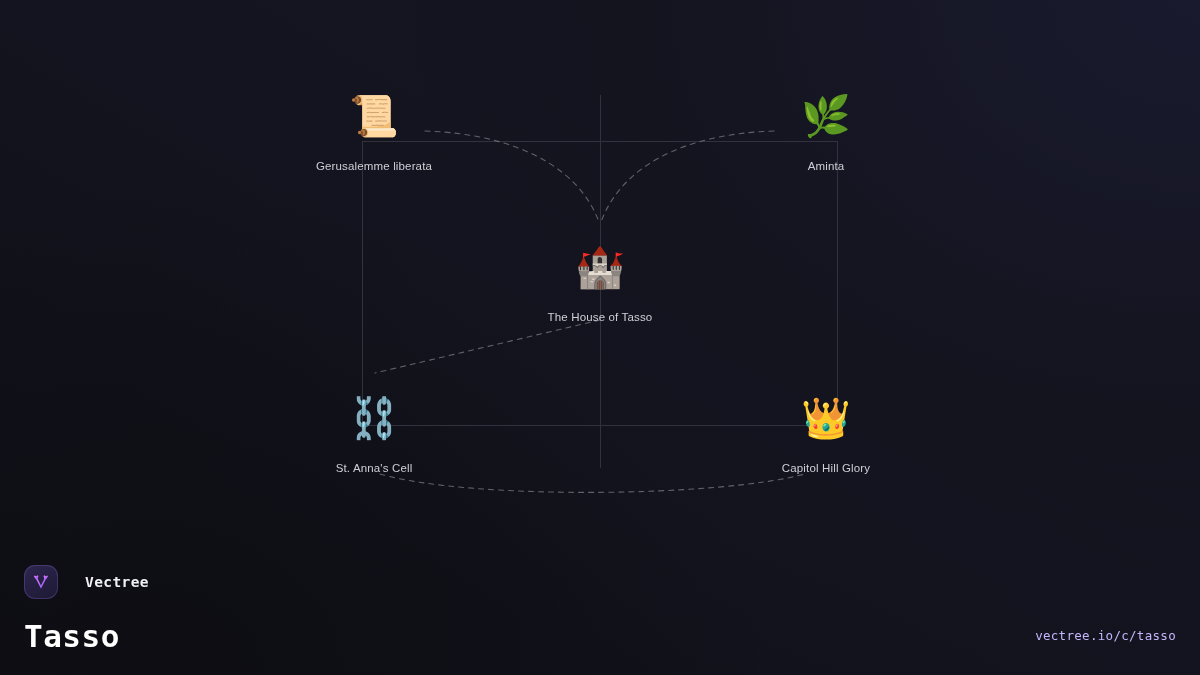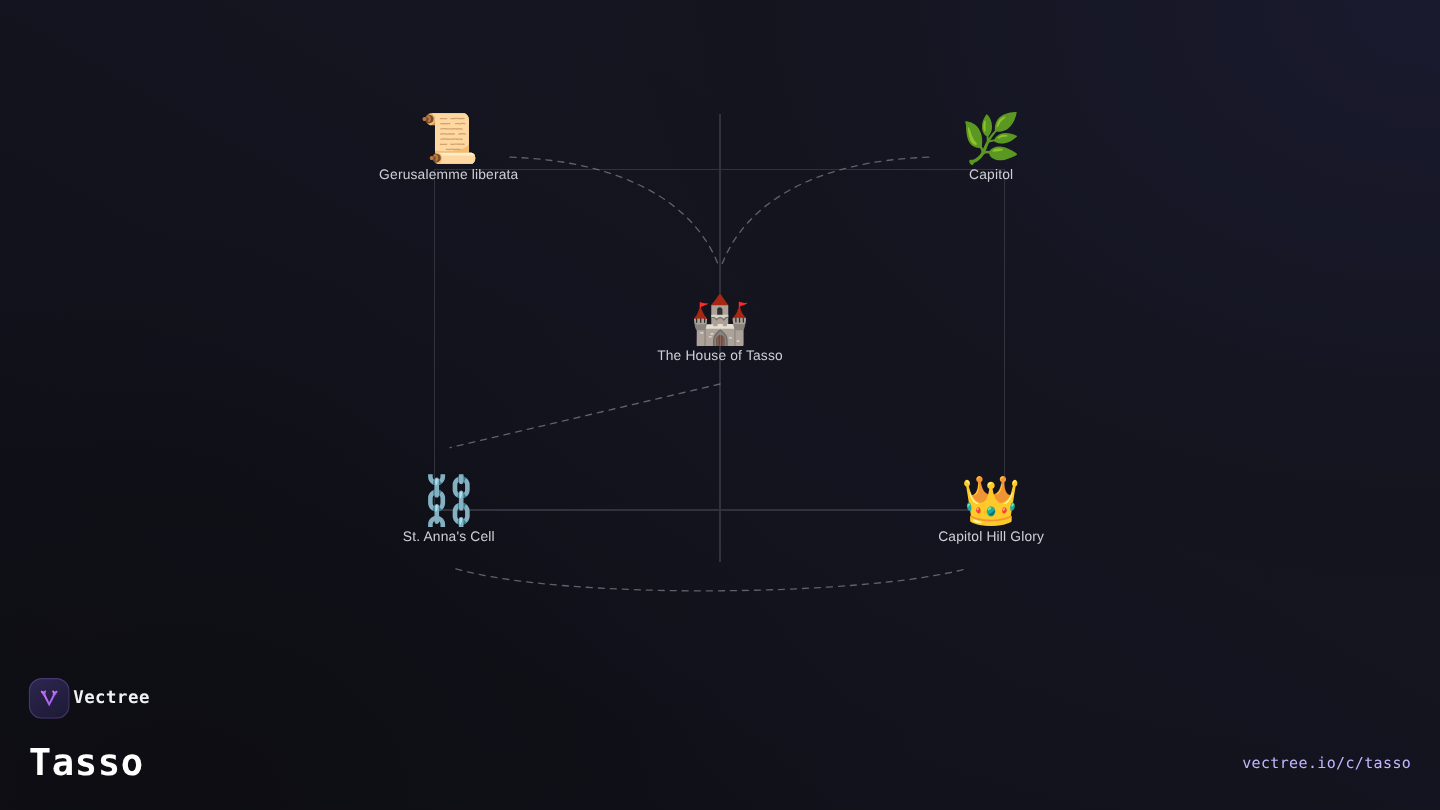--- a/index.html
+++ b/index.html
@@ -48,39 +48,39 @@
   .node-icon {
     font-family: "DejaVu Sans", sans-serif;
     font-size: 40px;
     line-height: 46px;
     height: 46px;
     display: block;
   }
   .node-icon.is-center { font-size: 40px; }
   .node-label {
     display: block;
-    margin-top: 0;
+    margin-top: 20px;
     font-size: 11.5px;
     line-height: 14px;
     color: #cfcfd6;
     letter-spacing: .15px;
     white-space: nowrap;
   }
 
   
   .brand {
     position: absolute;
     left: 24px;
     bottom: 20px;
     z-index: 5;
   }
   .brand-row {
     display: flex;
     align-items: center;
-    gap: 3px;
+    gap: 27px;
   }
   .brand-logo {
     width: 34px;
     height: 34px;
     border-radius: 11px;
     background: linear-gradient(150deg, #2e2650 0%, #241f40 55%, #1d1a33 100%);
     box-shadow: inset 0 0 0 1px rgba(150,110,220,.28);
     display: flex;
     align-items: center;
     justify-content: center;
@@ -137,21 +137,21 @@
     </g>
   </svg>
 
   <div class="node" style="left:374px; top:93px;">
     <span class="node-icon">📜</span>
     <span class="node-label">Gerusalemme liberata</span>
   </div>
 
   <div class="node" style="left:826px; top:93px;">
     <span class="node-icon">🌿</span>
-    <span class="node-label">Capitol</span>
+    <span class="node-label">Aminta</span>
   </div>
 
   <div class="node" style="left:600px; top:244px;">
     <span class="node-icon is-center">🏰</span>
     <span class="node-label">The House of Tasso</span>
   </div>
 
   <div class="node" style="left:374px; top:395px;">
     <span class="node-icon">⛓️</span>
     <span class="node-label">St. Anna's Cell</span>

